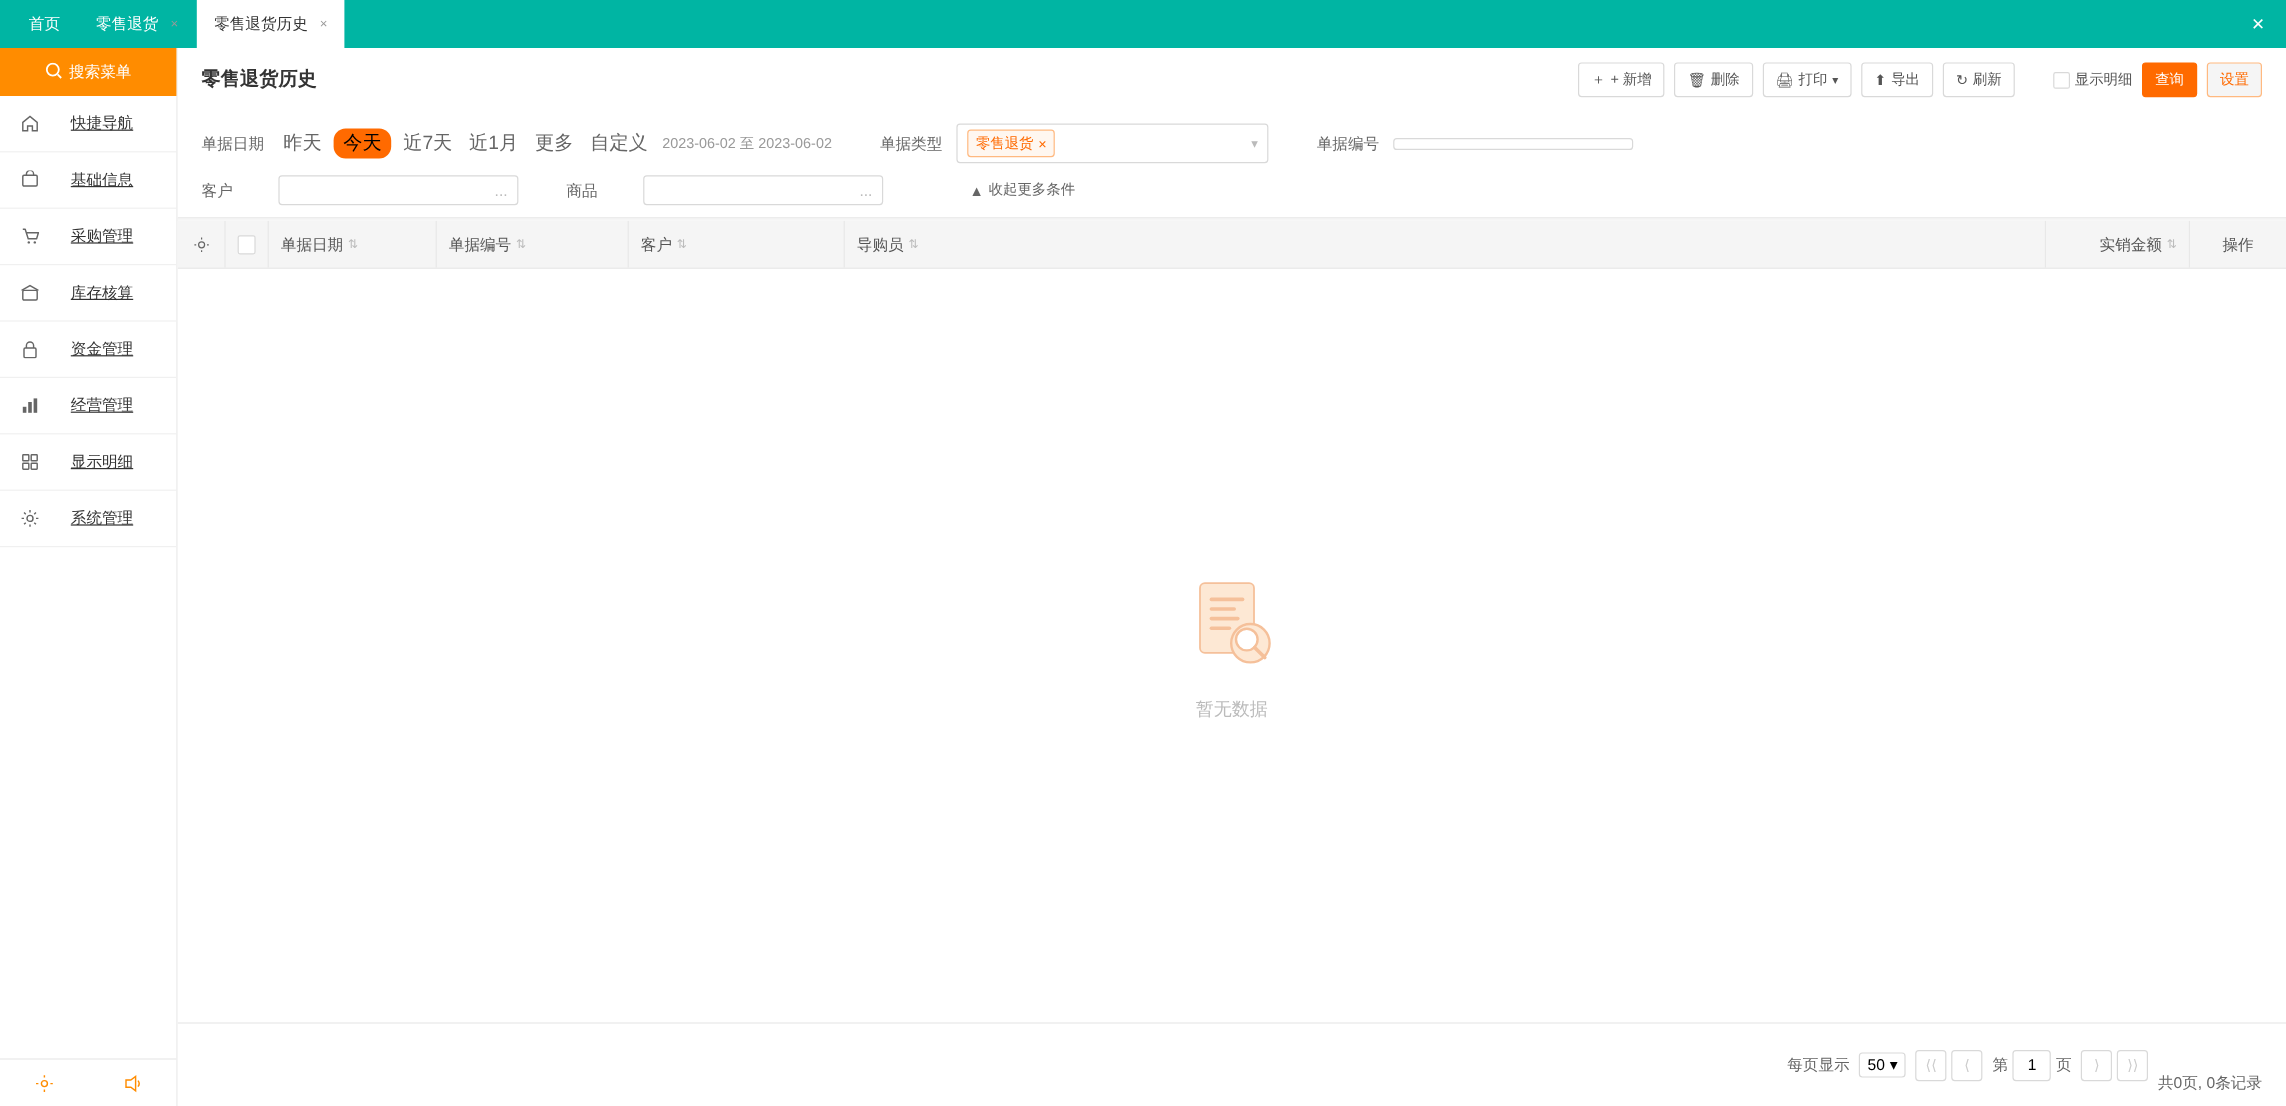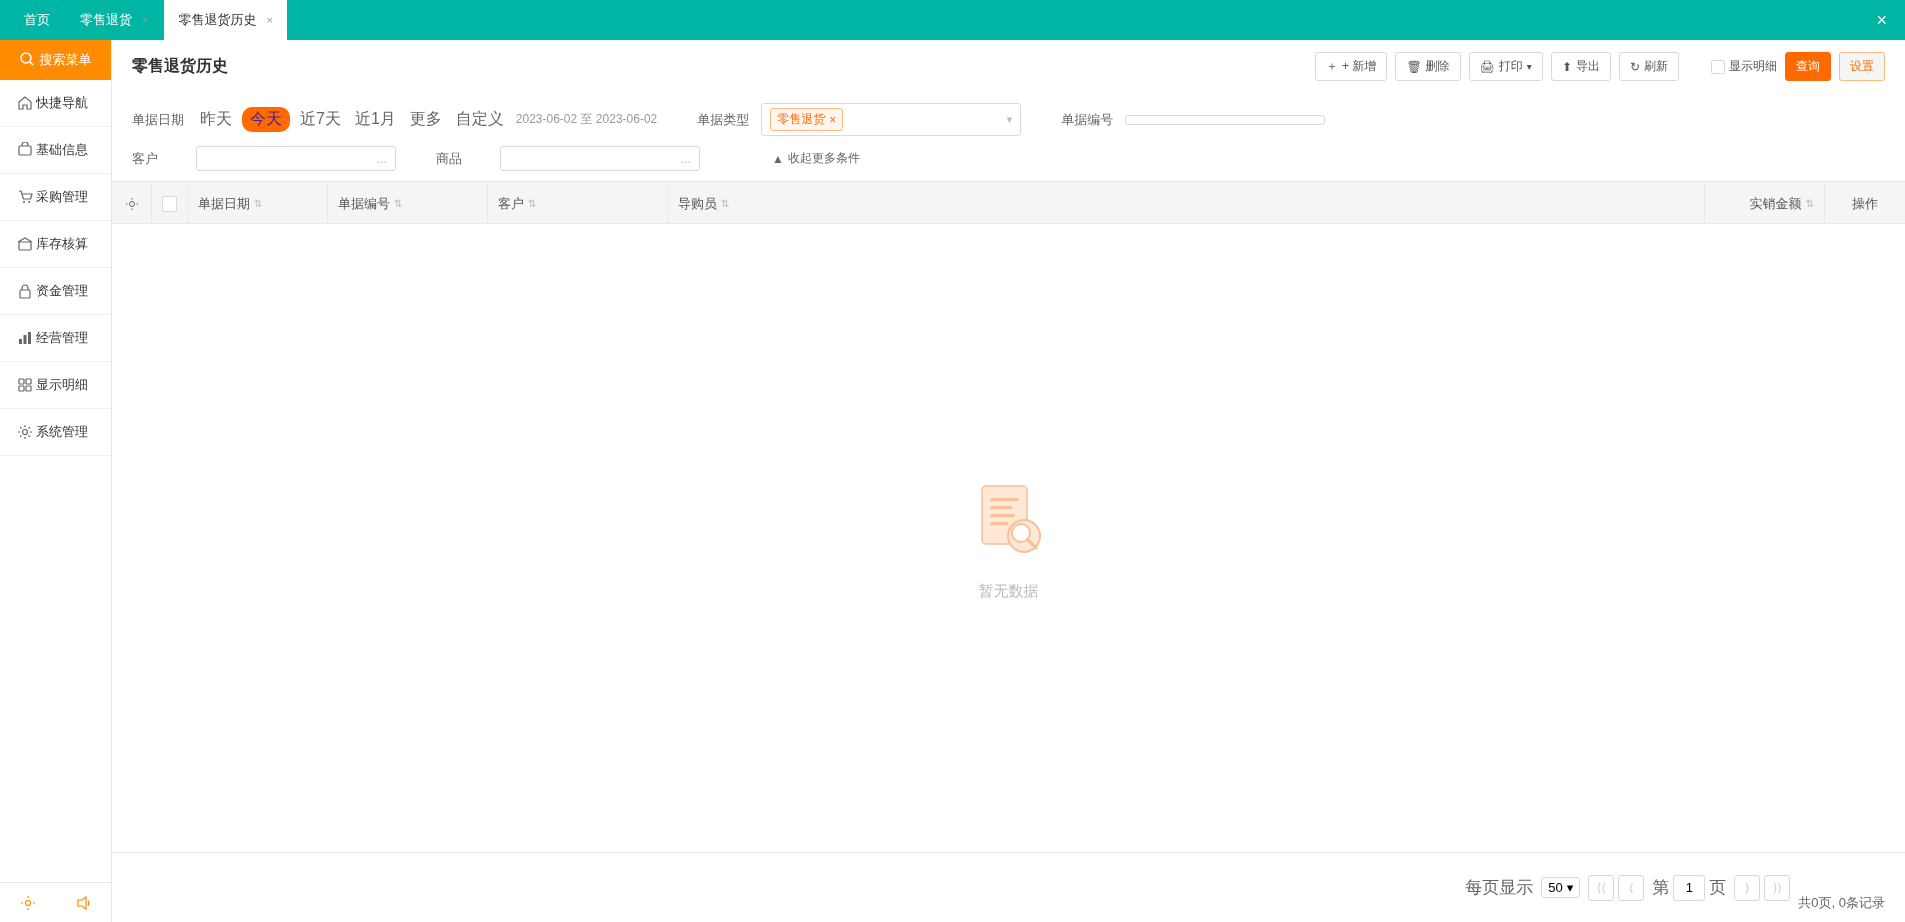--- a/index.html
+++ b/index.html
@@ -54,21 +54,21 @@
 
     
     .main-layout {
       display: flex;
       flex: 1;
       overflow: hidden;
     }
 
     
     .sidebar {
-      width: 112px;
+      width: 148px;
       background: #fff;
       border-right: 1px solid #e8e8e8;
       display: flex;
       flex-direction: column;
       flex-shrink: 0;
     }
     .sidebar-search {
       background: #ff8c00;
       height: 40px;
       display: flex;
@@ -80,26 +80,27 @@
       cursor: pointer;
       padding: 0 10px;
     }
     .sidebar-menu {
       flex: 1;
       overflow-y: auto;
     }
     .sidebar-item {
       display: flex;
       align-items: flex-start;
-      gap: 2px;
+      gap: 25px;
       padding: 14px 16px;
       cursor: pointer;
       color: #333;
       font-size: 13px;
       border-bottom: 1px solid #f0f0f0;
+      text-decoration: underline;
     }
     .sidebar-item .icon {
       width: 18px;
       height: 18px;
       display: flex;
       align-items: center;
       justify-content: center;
       color: #666;
     }
     .sidebar-bottom {
@@ -197,21 +198,21 @@
     }
     .date-shortcut {
       font-size: 16px;
       color: #666;
       cursor: pointer;
       padding: 2px 4px;
       border-radius: 3px;
     }
     .date-shortcut.active {
       background: #ff6a00;
-      color: #4c1d95;
+      color: #000000;
       border-radius: 10px;
       padding: 2px 8px;
     }
     .date-range-text {
       font-size: 12px;
       color: #999;
     }
     .filter-input-wrap {
       display: flex;
       align-items: center;
@@ -347,21 +348,21 @@
     .pagination {
       display: flex;
       align-items: center;
       justify-content: flex-end;
       padding: 10px 20px;
       border-top: 1px solid #e8e8e8;
       gap: 8px;
       background: #fff;
       flex-shrink: 0;
     }
-    .pagination-label { color: #666; font-size: 17px; }
+    .pagination-label { color: #666; font-size: 13px; }
     .pagination-select {
       border: 1px solid #d9d9d9;
       border-radius: 3px;
       padding: 2px 6px;
       font-size: 13px;
       display: flex;
       align-items: center;
       gap: 4px;
       cursor: pointer;
       background: #fff;

